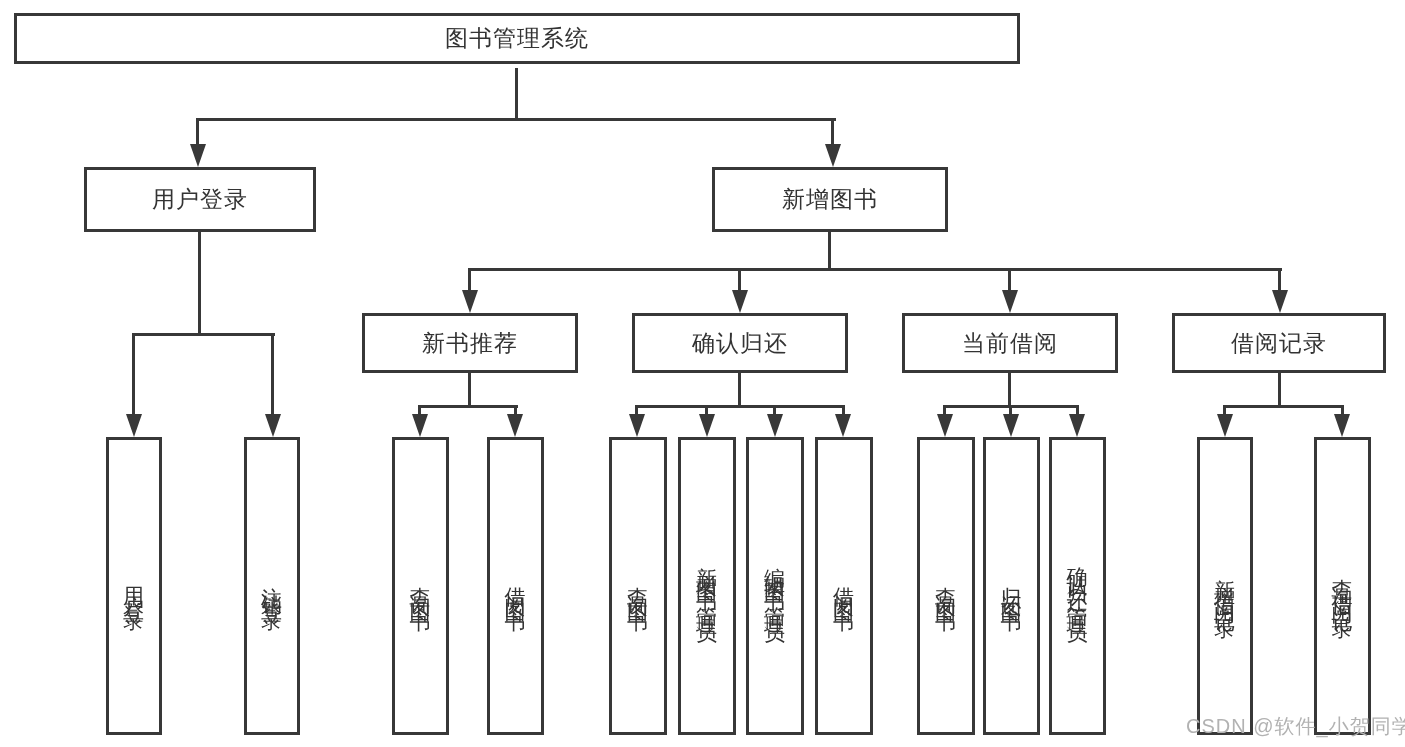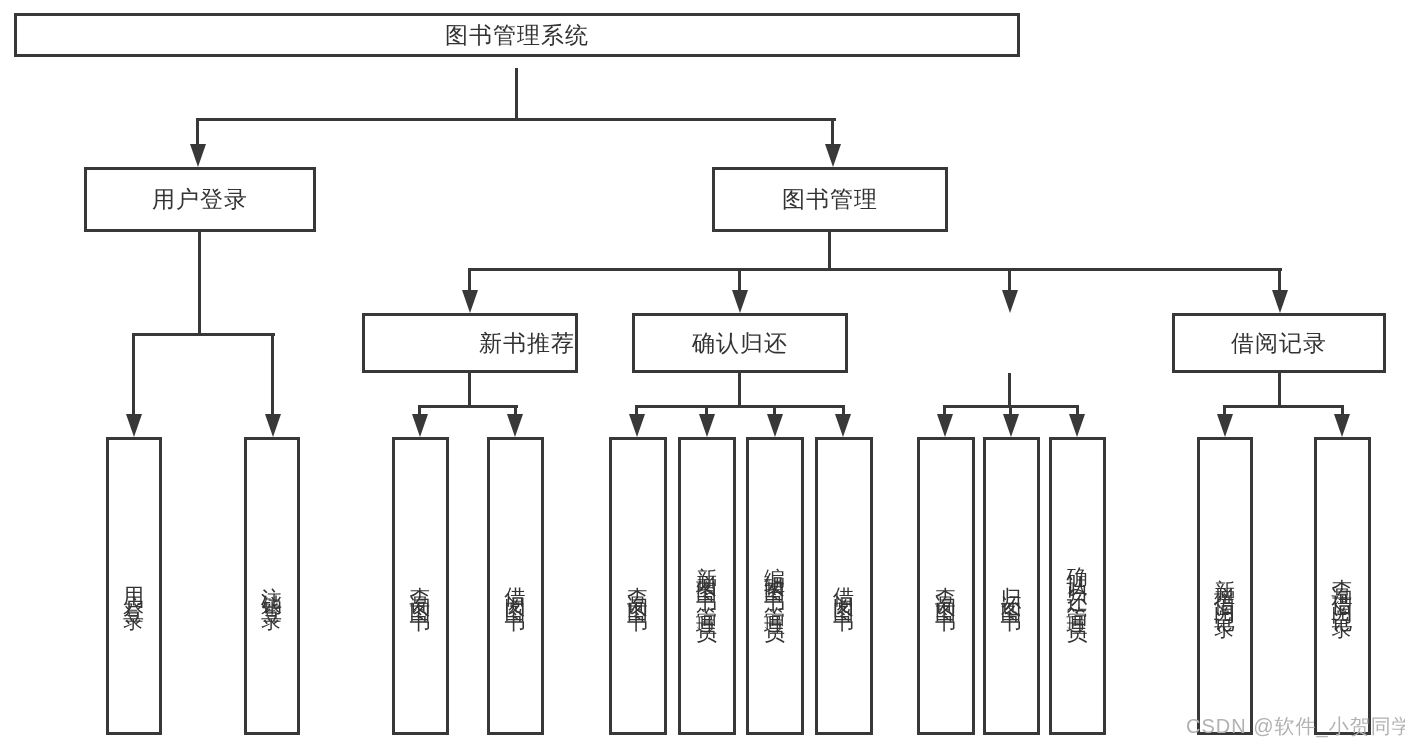--- a/index.html
+++ b/index.html
@@ -55,61 +55,64 @@
     letter-spacing: 1px;
     white-space: nowrap;
     z-index: 5;
   }
 </style>
 </head>
 <body>
 
 <div id="stage">
 
-  <div class="box" style="left:14px; top:13px; width:1006px; height:44px;">
+  <div class="box" style="left:14px; top:13px; width:1006px; height:51px;">
     <span class="hlabel">图书管理系统</span>
   </div>
 
   <div class="line" style="left:515px; top:68px; width:3px; height:52px;"></div>
   <div class="line" style="left:196px; top:118px; width:640px; height:3px;"></div>
   <div class="line" style="left:196px; top:118px; width:3px; height:28px;"></div>
   <div class="arrow" style="left:190px; top:144px;"></div>
   <div class="line" style="left:831px; top:118px; width:3px; height:28px;"></div>
   <div class="arrow" style="left:825px; top:144px;"></div>
 
   <div class="box" style="left:84px; top:167px; width:232px; height:65px;">
     <span class="hlabel">用户登录</span>
   </div>
   <div class="box" style="left:712px; top:167px; width:236px; height:65px;">
-    <span class="hlabel">图书管理</span>
+    <span class="hlabel">新增图书</span>
   </div>
 
   <div class="line" style="left:198px; top:232px; width:3px; height:103px;"></div>
   <div class="line" style="left:132px; top:333px; width:143px; height:3px;"></div>
   <div class="line" style="left:132px; top:333px; width:3px; height:83px;"></div>
   <div class="arrow" style="left:126px; top:414px;"></div>
   <div class="line" style="left:271px; top:333px; width:3px; height:83px;"></div>
   <div class="arrow" style="left:265px; top:414px;"></div>
 
   <div class="line" style="left:828px; top:232px; width:3px; height:38px;"></div>
   <div class="line" style="left:468px; top:268px; width:814px; height:3px;"></div>
   <div class="line" style="left:468px; top:268px; width:3px; height:26px;"></div>
   <div class="arrow" style="left:462px; top:290px;"></div>
   <div class="line" style="left:738px; top:268px; width:3px; height:26px;"></div>
   <div class="arrow" style="left:732px; top:290px;"></div>
   <div class="line" style="left:1008px; top:268px; width:3px; height:26px;"></div>
   <div class="arrow" style="left:1002px; top:290px;"></div>
   <div class="line" style="left:1278px; top:268px; width:3px; height:26px;"></div>
   <div class="arrow" style="left:1272px; top:290px;"></div>
 
-  <div class="box" style="left:362px; top:313px; width:216px; height:60px;justify-content:flex-end;">
+  <div class="box" style="left:362px; top:313px; width:216px; height:60px;">
     <span class="hlabel">新书推荐</span>
   </div>
   <div class="box" style="left:632px; top:313px; width:216px; height:60px;">
     <span class="hlabel">确认归还</span>
+  </div>
+  <div class="box" style="left:902px; top:313px; width:216px; height:60px;">
+    <span class="hlabel">当前借阅</span>
   </div>
   <div class="box" style="left:1172px; top:313px; width:214px; height:60px;">
     <span class="hlabel">借阅记录</span>
   </div>
 
   <div class="line" style="left:468px; top:373px; width:3px; height:35px;"></div>
   <div class="line" style="left:418px; top:405px; width:100px; height:3px;"></div>
   <div class="line" style="left:418px; top:405px; width:3px; height:14px;"></div>
   <div class="arrow" style="left:412px; top:414px;"></div>
   <div class="line" style="left:514px; top:405px; width:3px; height:14px;"></div>

